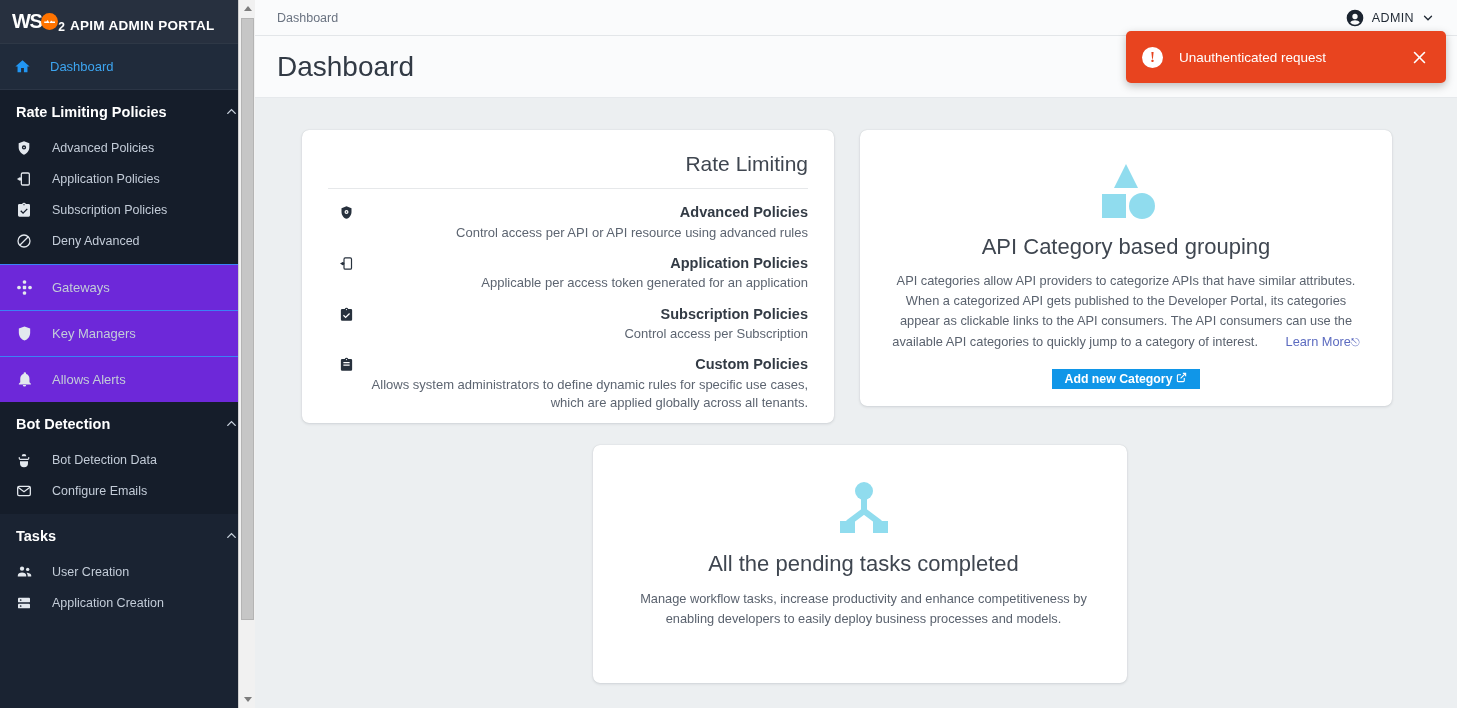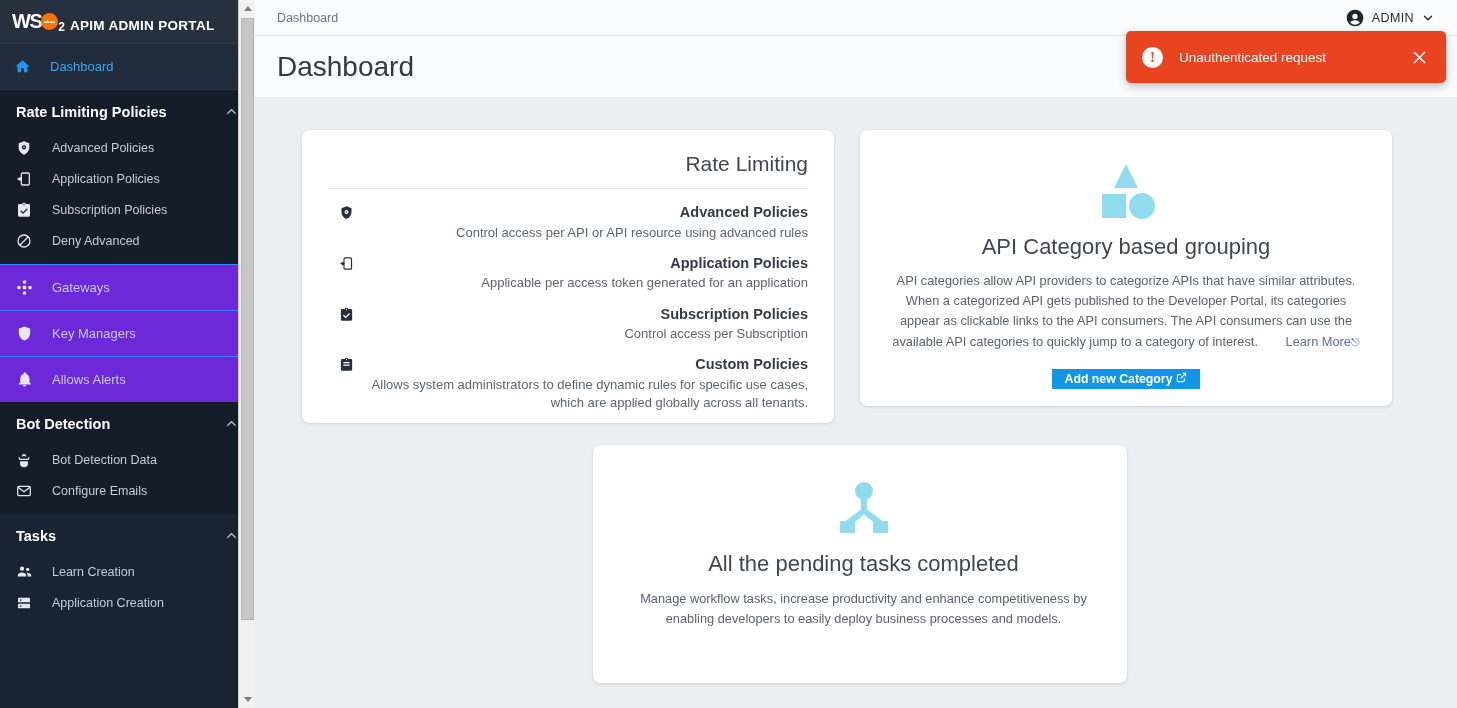--- a/index.html
+++ b/index.html
@@ -317,21 +317,21 @@
         </span>
       </div>
       <div class="nav-item">
         <span class="ic">
           <svg width="17" height="17" viewBox="0 0 24 24" fill="currentColor">
               <circle cx="8.5" cy="8" r="3"></circle>
               <circle cx="16.5" cy="9" r="2.4"></circle>
               <path d="M2.5 18c0-2.8 2.7-4.5 6-4.5s6 1.7 6 4.5v1.2h-12zM15 13.6c2.8.1 6.5 1.2 6.5 3.9v1.7h-5v-1.2c0-1.8-.6-3.2-1.5-4.4z"></path>
             </svg>
         </span>
-        <span class="lbl">Learn Creation</span>
+        <span class="lbl">User Creation</span>
       </div>
       <div class="nav-item">
         <span class="ic">
           <svg width="16" height="16" viewBox="0 0 24 24" fill="currentColor">
               <rect x="3" y="4" width="18" height="7" rx="1.4"></rect>
               <rect x="3" y="13" width="18" height="7" rx="1.4"></rect>
               <circle cx="7" cy="7.5" r="1.3" fill="#1a2332"></circle>
               <circle cx="7" cy="16.5" r="1.3" fill="#1a2332"></circle>
             </svg>
         </span>

